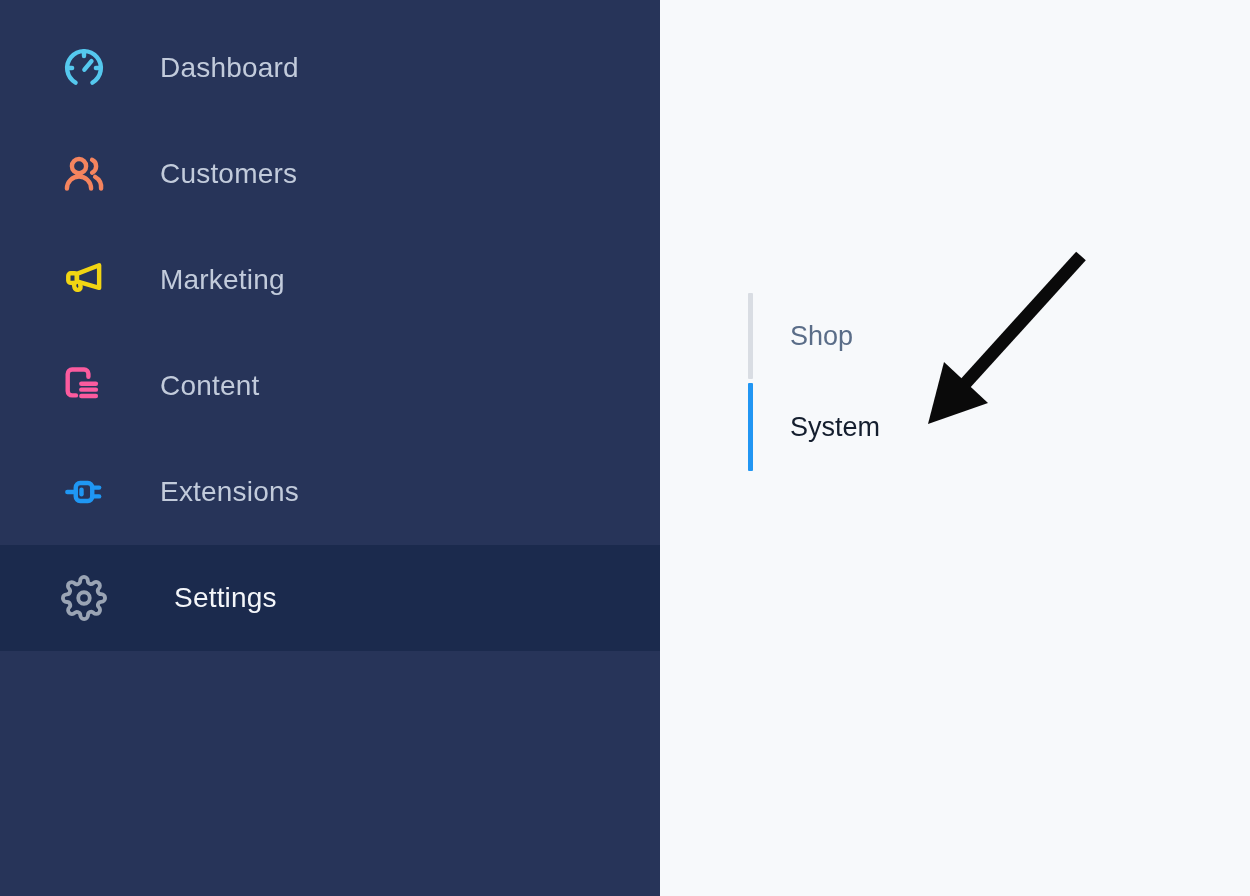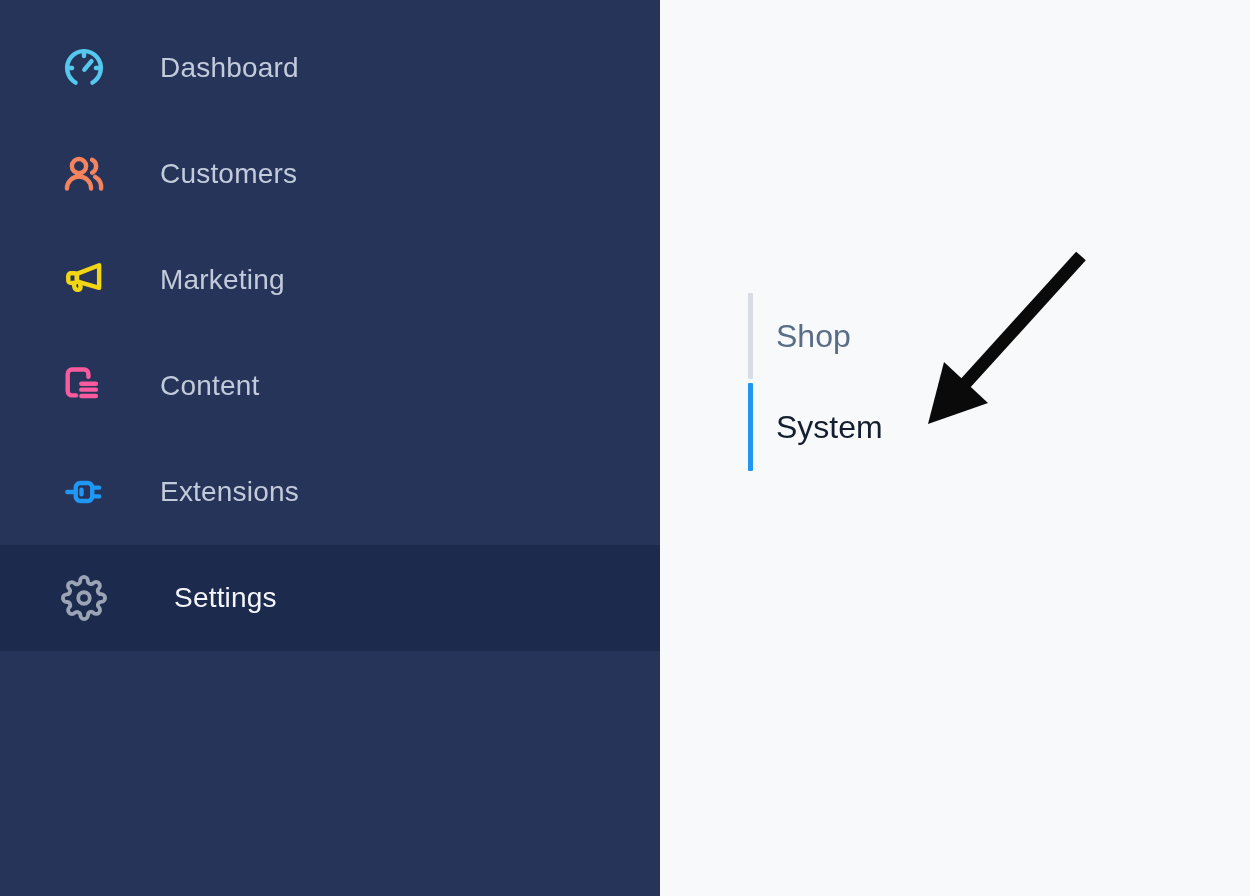--- a/index.html
+++ b/index.html
@@ -73,22 +73,22 @@
     align-items:center;
     cursor:pointer;
   }
   .tab-indicator{
     width:5px;
     align-self:stretch;
     background:currentColor;
     border-radius:1px;
   }
   .tab-label{
-    padding-left:23px;
-    font-size:32px;
+    padding-left:37px;
+    font-size:27px;
   }
   .tab.shop{height:86px;}
   .tab.system{height:88px;}
   .arrow-annotation{
     position:absolute;
     left:0;top:0;
     width:590px;height:896px;
     pointer-events:none;
   }
 </style>

